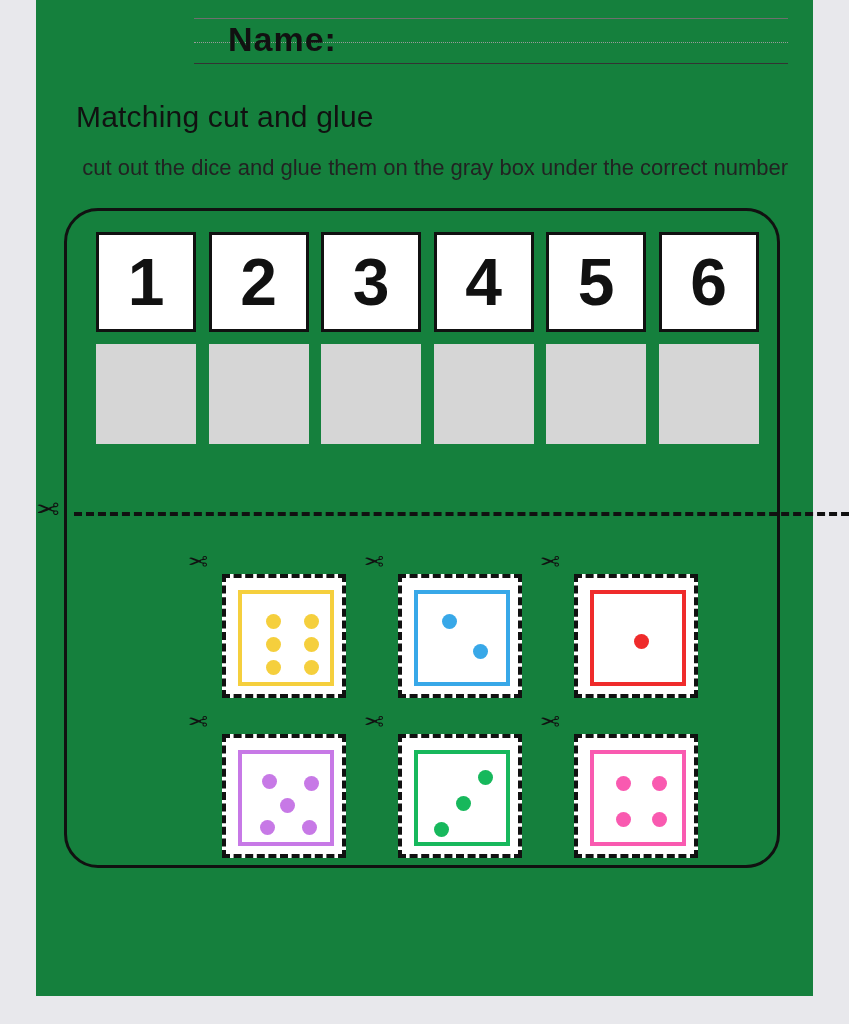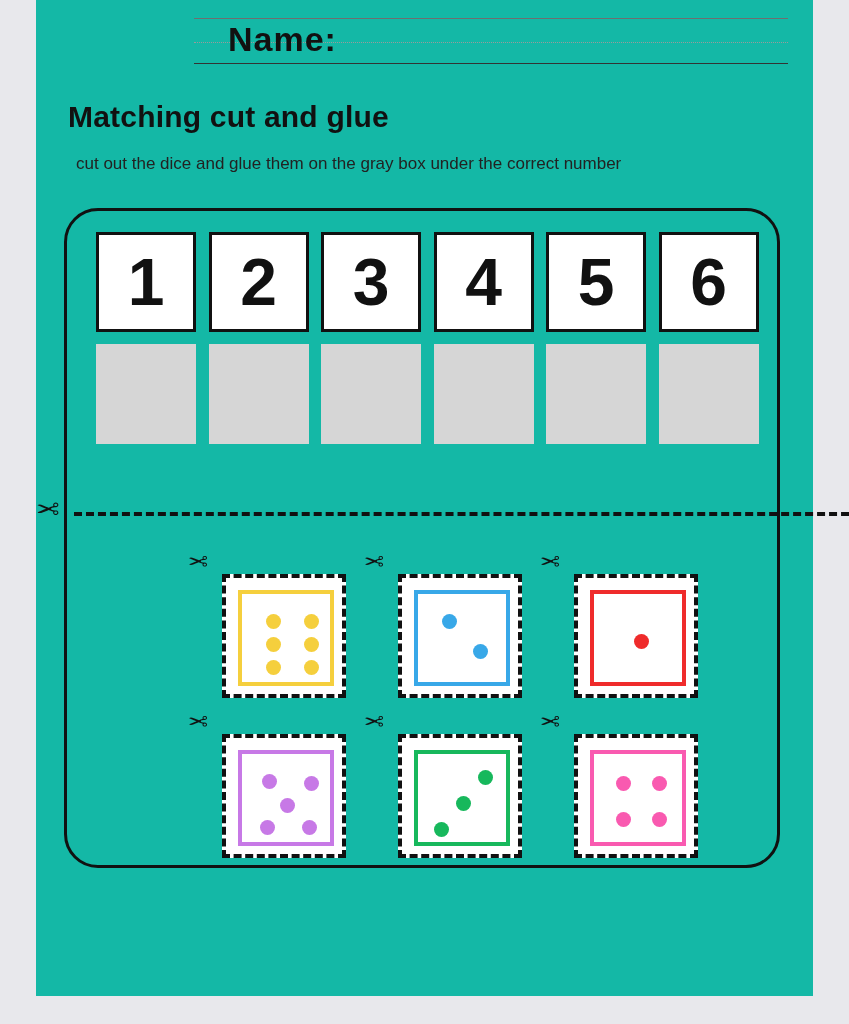--- a/index.html
+++ b/index.html
@@ -12,21 +12,21 @@
     height: 1024px;
     font-family: "Liberation Sans", sans-serif;
     overflow: hidden;
   }
   .page {
     position: absolute;
     left: 36px;
     top: 0;
     width: 777px;
     height: 996px;
-    background: #14b8a6;
+    background: #15803d;
   }
 
   
   .name-date {
     position: absolute;
     left: 158px;
     top: 8px;
     width: 594px;
     height: 58px;
   }
@@ -50,34 +50,34 @@
     font-weight: 600;
     letter-spacing: 1px;
     color: #111;
   }
   #name-label { left: 34px; }
   #date-label { left: 386px; }
 
   
   .title {
     position: absolute;
-    left: 32px;
+    left: 40px;
     top: 100px;
     font-size: 30px;
-    font-weight: bold;
+    font-weight: normal;
     color: #111;
     letter-spacing: 0.2px;
   }
   .subtitle {
     position: absolute;
-    left: 40px;
+    left: 32px;
     top: 150px;
     width: 720px;
-    text-align: left;
-    font-size: 17px;
+    text-align: right;
+    font-size: 22px;
     line-height: 1.6;
     color: #222;
   }
 
   
   .frame {
     position: absolute;
     left: 28px;
     top: 208px;
     width: 716px;

